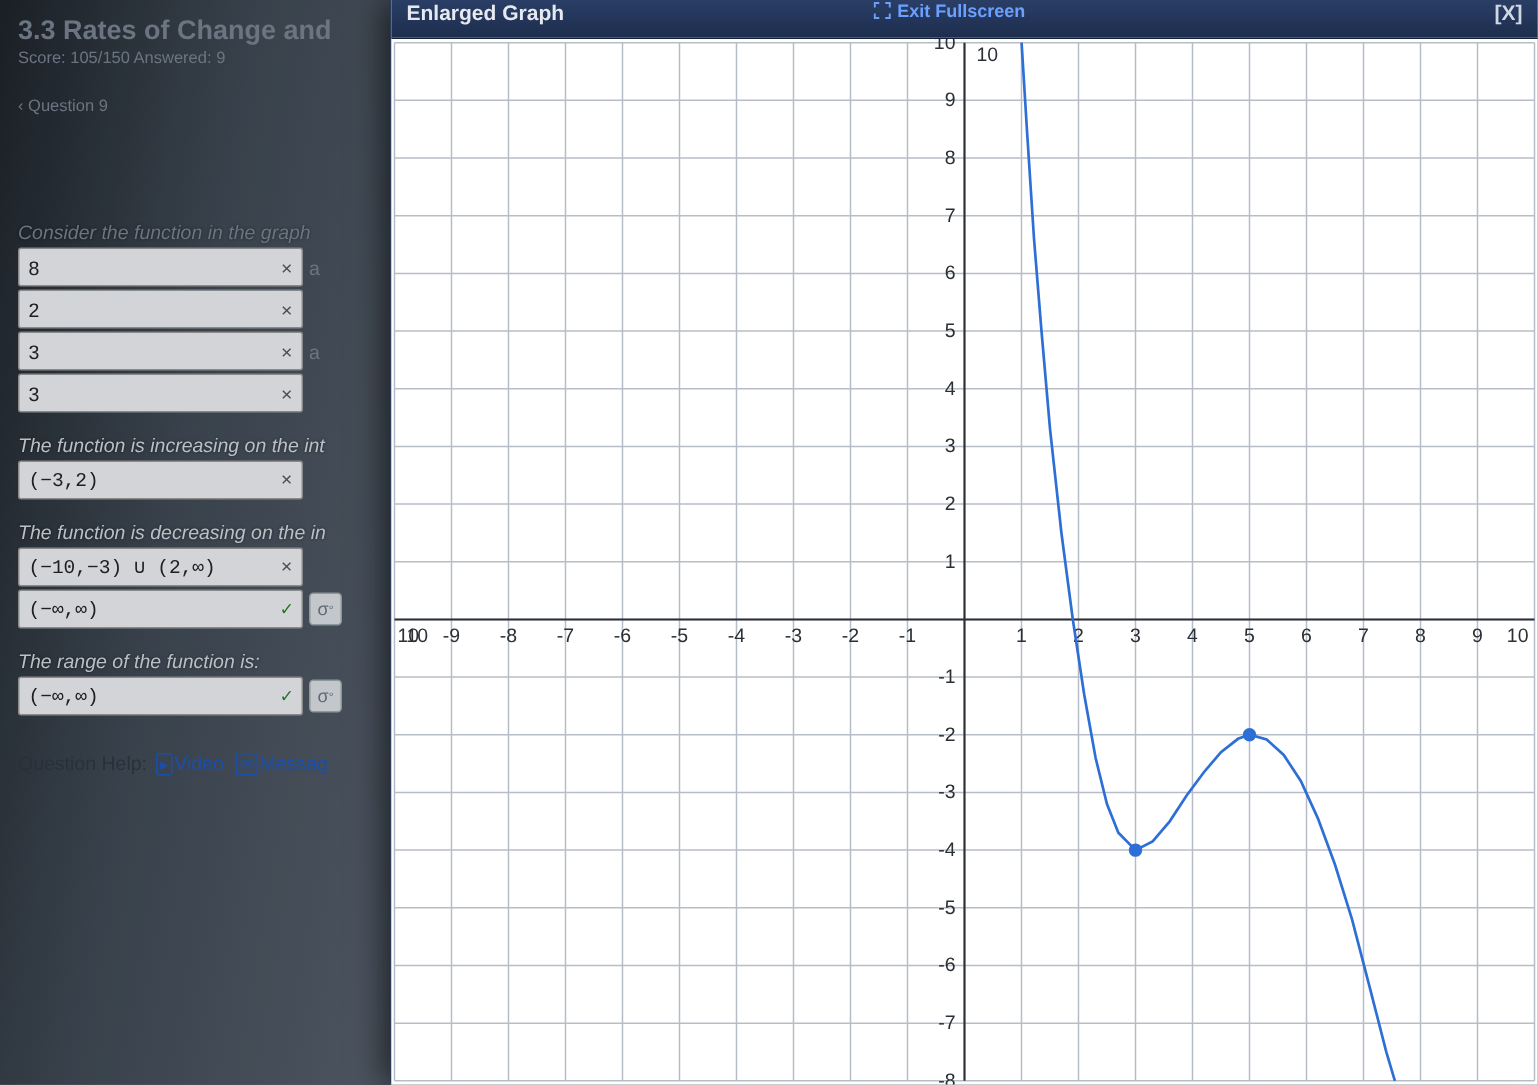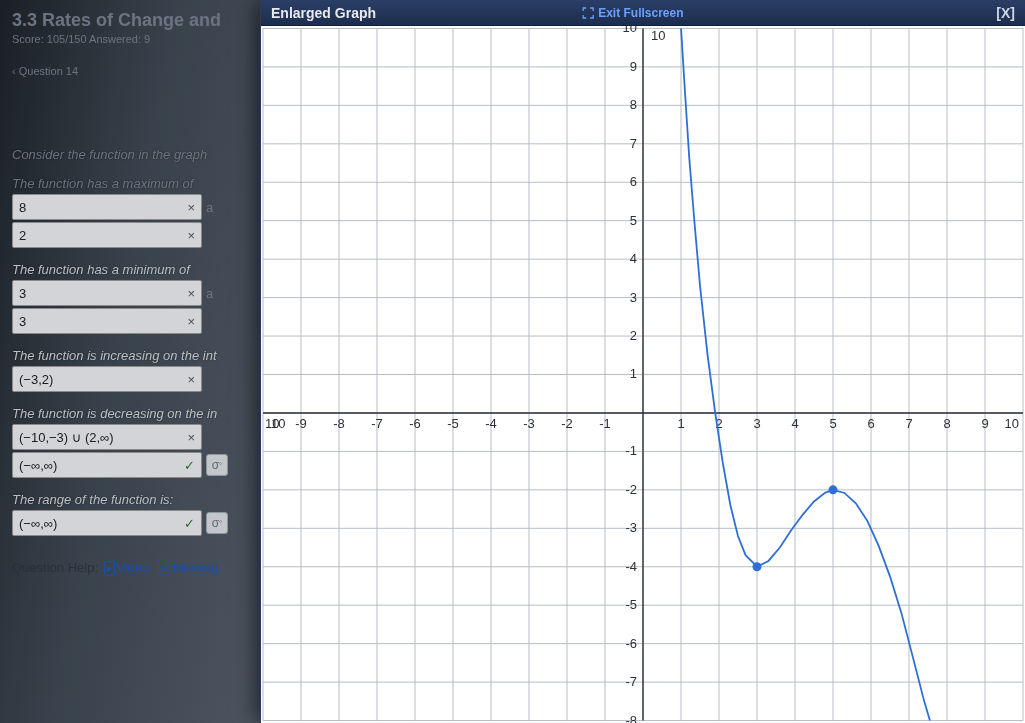--- a/index.html
+++ b/index.html
@@ -20,42 +20,42 @@
   .bg-sub { font-size: 11px; color: #7f8994; margin-top: 2px; }
   .q-block { margin-top: 60px; }
   .q-label { font-size: 13px; color: #cfd5dc; margin-top: 14px; margin-bottom: 3px; text-shadow: 0 0 2px rgba(0,0,0,0.5); font-style: italic;}
   .inp-row { display: flex; align-items: center; gap: 4px; margin-bottom: 2px;}
   .inp {
     flex: 0 0 auto; width: 190px; height: 26px;
     background: #e9ecef; border: 1px solid #999; border-radius: 2px;
     padding: 0 6px; display: flex; align-items: center; justify-content: space-between;
     color: #222; font-size: 13px;
   }
-  .inp.math { font-family: Liberation Sans, sans-serif; align-items: center; }
+  .inp.math { font-family: Liberation Mono, monospace; align-items: center; }
   .inp .val { white-space: nowrap; overflow: hidden; }
   .clr-x { color: #555; font-size: 13px; cursor: pointer; padding-left:4px;}
   .check { color: #2b7a2b; font-size: 13px; margin-left: -4px;}
   .sigma-btn {
     width: 22px; height: 22px; border: 1px solid #9aa; border-radius: 3px;
     display:flex; align-items:center; justify-content:center;
     color:#6b7785; font-size:12px; background:#d9dde2;
   }
   .qhelp { margin-top: 24px; font-size: 13px; color:#2d3640;}
   .qhelp a { color:#1d57c0; text-decoration:none; margin: 16px 2px; }
   .qhelp .ic { display:inline-block; font-size:11px; border:1px solid #1d57c0; border-radius:2px; padding:0 2px; margin-right:1px;}
   .modal {
     position: absolute; left: 260px; top: 0; width: 765px; height: 723px;
     background: #fdfdfd;
     border-left: 1px solid #2b3b58;
     box-shadow: -4px 0 20px rgba(0,0,0,0.6);
   }
   .modal-header {
     height: 26px; background: linear-gradient(#2a3e66, #1d2d4d);
     color: #e6e9ef; font-size: 14px; font-weight: bold;
-    display: flex; align-items: center; justify-content: space-between;
+    display: flex; justify-content: space-between;
     padding: 0 10px;
     border-bottom: 1px solid #10203a;
   }
   .modal-header .title { }
   .modal-header .center {
     position:absolute; left:50%; transform:translateX(-60%);
     color:#6ba0ff; font-size:12px; font-weight:bold; display:flex; align-items:center; gap:4px;
   }
   .modal-header .close {
     color:#cfd6e4; font-size:14px; cursor:pointer; font-weight:bold;
@@ -69,41 +69,39 @@
   .pt { fill:#2e6fd6;}
   .exit-ic { width:12px; height:12px; }
   .dim { color:#77818f; }
 </style>
 </head>
 <body>
 
 <div class="bg-panel">
   <div class="bg-title dim">3.3 Rates of Change and</div>
   <div class="bg-sub dim">Score: 105/150   Answered: 9</div>
-  <div class="bg-sub dim" style="margin-top:20px;">‹  Question 14</div>
+  <div class="bg-sub dim" style="margin-top:20px;">‹  Question 9</div>
 
   <div class="q-block">
     <div class="q-label dim" style="margin-top:70px;">Consider the function in the graph</div>
 
-    <div class="q-label dim">The function has a maximum of</div>
     <div class="inp-row">
       <div class="inp">
         <span class="val">8</span>
         <span class="clr-x">×</span>
       </div>
         <span class="dim">a</span>
     </div>
     <div class="inp-row">
       <div class="inp">
         <span class="val">2</span>
         <span class="clr-x">×</span>
       </div>
     </div>
 
-    <div class="q-label">The function has a minimum of</div>
     <div class="inp-row">
       <div class="inp">
         <span class="val">3</span>
         <span class="clr-x">×</span>
       </div>
         <span class="dim">a</span>
     </div>
     <div class="inp-row">
       <div class="inp">
         <span class="val">3</span>

